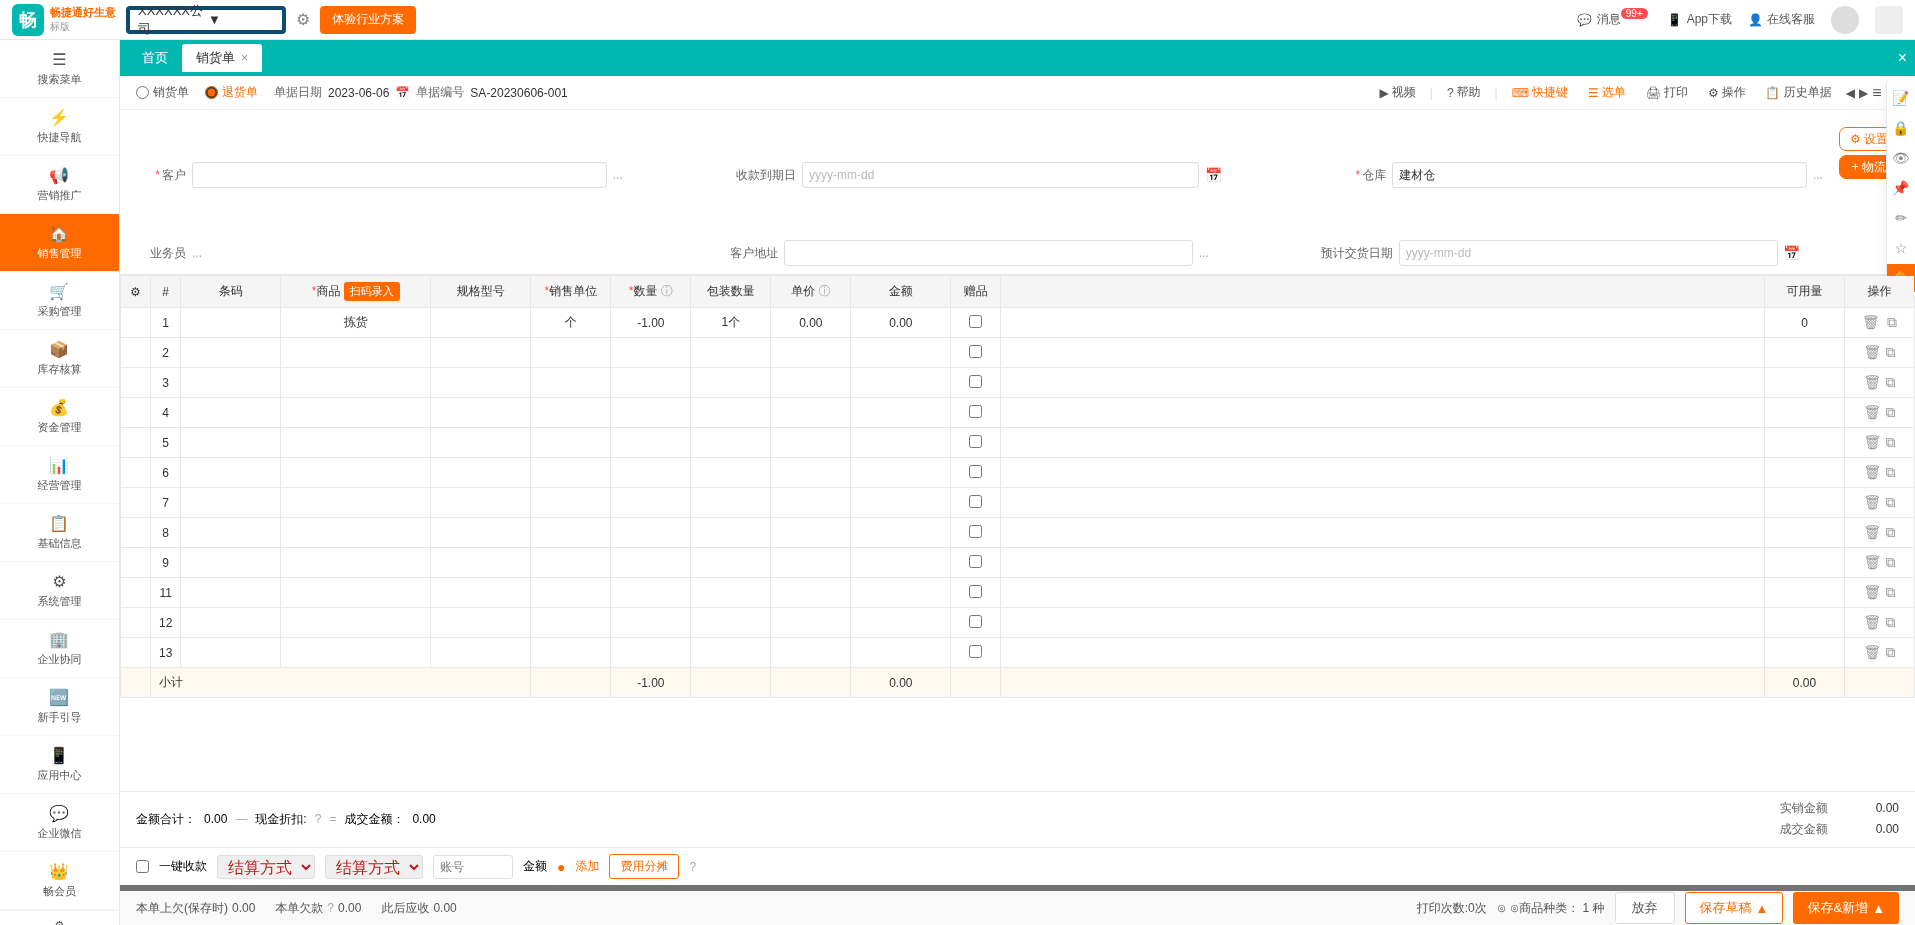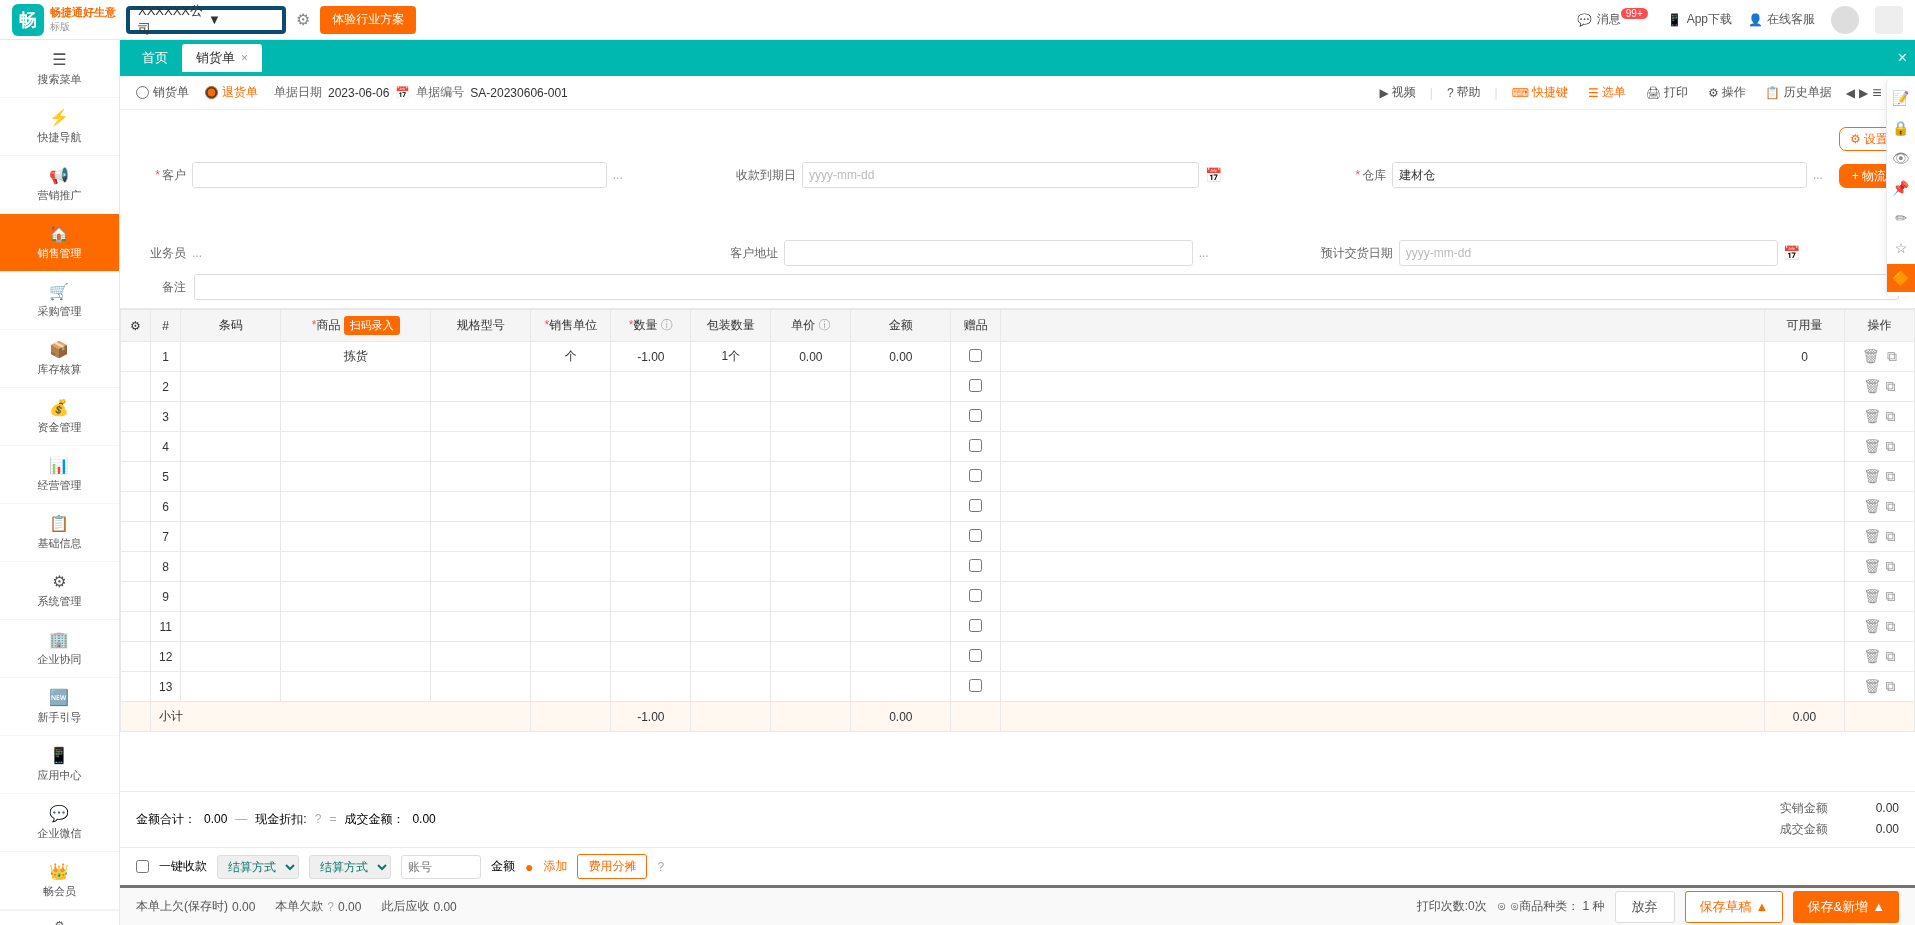--- a/index.html
+++ b/index.html
@@ -122,41 +122,41 @@
     .equal { color: #aaa; }
 
     
     .payment-bar {
       background: #fff; border-top: 1px solid #e8e8e8;
       padding: 6px 16px; display: flex; align-items: center; gap: 10px;
     }
     .payment-checkbox { cursor: pointer; }
     .payment-select {
       border: 1px solid #ddd; border-radius: 3px; padding: 2px 6px; height: 24px;
-      font-size: 12px; color: #0f766e;
+      font-size: 16px; color: #b91c1c;
     }
     .payment-input {
       border: 1px solid #ddd; border-radius: 3px; padding: 2px 6px; height: 24px;
       font-size: 12px; width: 80px;
     }
     .add-btn { color: #ff6a00; cursor: pointer; font-size: 12px; }
     .expense-btn {
       border: 1px solid #ff6a00; color: #ff6a00; background: #fff;
       border-radius: 3px; padding: 3px 10px; cursor: pointer; font-size: 12px;
     }
 
     
     .summary-right { margin-left: auto; text-align: right; font-size: 12px; color: #333; }
     .summary-right div { line-height: 1.8; }
     .summary-label { color: #666; margin-right: 8px; }
     .summary-val { font-weight: 500; min-width: 60px; display: inline-block; text-align: right; }
 
     
     .footer-bar {
-      background: #f9f9f9; border-top: 3px solid #737373;
+      background: #f9f9f9; border-top: 6px solid #737373;
       padding: 0 16px; display: flex; align-items: center; height: 40px; gap: 20px;
     }
     .footer-info { font-size: 12px; color: #555; display: flex; align-items: center; gap: 4px; }
     .footer-num { font-weight: 500; }
     .footer-actions { margin-left: auto; display: flex; gap: 10px; align-items: center; }
     .footer-btn-ghost {
       border: 1px solid #ddd; background: #fff; color: #555; border-radius: 3px;
       padding: 5px 16px; cursor: pointer; font-size: 13px; height: 32px;
     }
     .footer-btn-primary {
@@ -176,21 +176,21 @@
       background: #fff; border-left: 1px solid #e8e8e8; border-radius: 4px 0 0 4px;
       padding: 4px 0; box-shadow: -2px 0 8px rgba(0,0,0,0.06);
     }
     .right-panel-item {
       width: 28px; height: 28px; display: flex; align-items: center; justify-content: center;
       cursor: pointer; color: #888; font-size: 14px;
     }
     .right-panel-item.orange { background: #ff6a00; color: #fff; }
     .form-action-btn {
       border: 1px solid #ff6a00; color: #ff6a00; background: #fff; border-radius: 7px;
-      padding: 2px 10px; cursor: pointer; font-size: 12px; height: 24px; white-space: nowrap; margin-top: 9px;
+      padding: 2px 10px; cursor: pointer; font-size: 12px; height: 24px; white-space: nowrap;
     }
     .form-action-btn.solid { background: #ff6a00; color: #fff; }
 
     .header-top { display: flex; align-items: center; padding: 6px 16px; gap: 16px; border-bottom: 1px solid #f0f0f0; }
     .gear-icon { cursor: pointer; color: #888; font-size: 16px; }
   </style>
 </head>
 <body>
 
 <div class="top-bar">
@@ -415,24 +415,20 @@
           </div>
           <div style="flex:0.2;"></div>
           <div class="field-group">
             <span class="field-label">预计交货日期</span>
             <input class="field-input" type="text" placeholder="yyyy-mm-dd" style="flex: 2 1 0%;">
             <span class="field-calendar">📅</span>
           </div>
           <div style="width:90px;"></div>
         </div>
 
-        <div class="form-row">
-          <span class="field-label">备注</span>
-          <input class="field-input" type="text" style="flex: 1 1 0%;">
-        </div>
       </div>
     </div>
 
     <div class="table-wrap">
       <table class="data-table">
         <thead>
           <tr>
             <th class="settings-col">⚙</th>
             <th class="row-num">#</th>
             <th class="col-barcode">条码</th>

